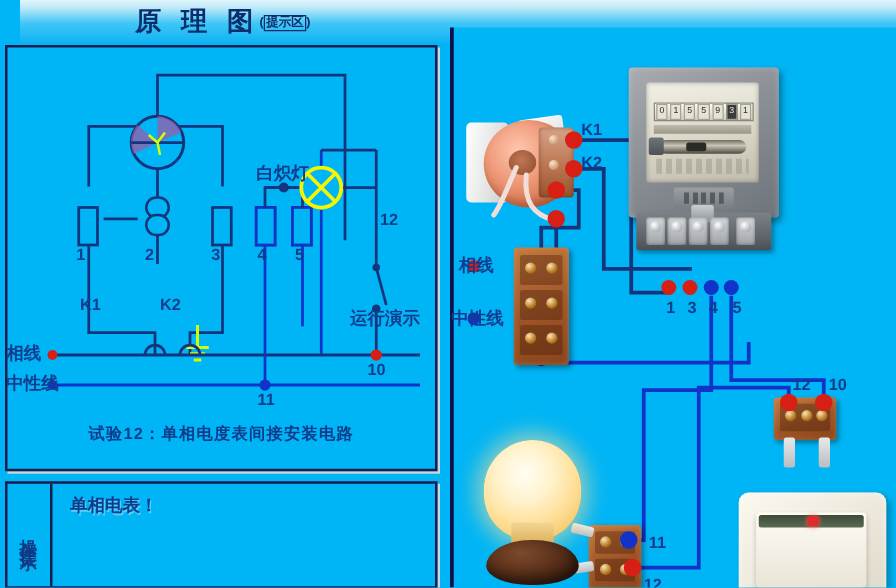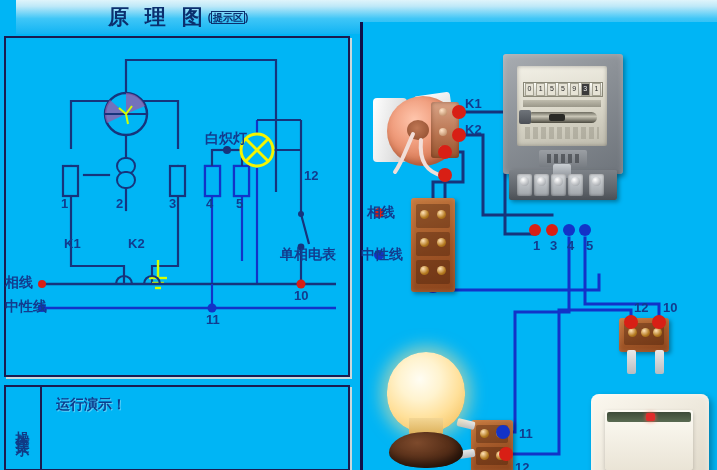--- a/index.html
+++ b/index.html
@@ -259,35 +259,36 @@
     <div class="lbl" style="left:110px; top:158px;">2</div>
     <div class="lbl" style="left:163px; top:158px;">3</div>
     <div class="lbl" style="left:200px; top:158px;">4</div>
     <div class="lbl" style="left:230px; top:158px;">5</div>
 
     <div class="lbl" style="left:58px;  top:198px;">K1</div>
     <div class="lbl" style="left:122px; top:198px;">K2</div>
 
     <div class="lbl lbl-cn" style="left:199px; top:92px;">白炽灯</div>
     <div class="lbl" style="left:298px; top:130px;">12</div>
-    <div class="lbl lbl-cn" style="left:274px; top:208px;">单相电表</div>
+    <div class="lbl lbl-cn" style="left:274px; top:208px;">运行演示</div>
 
     <div class="lbl lbl-cn" style="left:-1px; top:236px;">相线</div>
     <div class="lbl lbl-cn" style="left:-1px; top:260px;">中性线</div>
     <div class="lbl" style="left:288px; top:250px;">10</div>
     <div class="lbl" style="left:200px; top:274px;">11</div>
 
+    <div class="caption">试验12：单相电度表间接安装电路</div>
   </div>
 
   <div class="panel" id="hint-panel">
     <div id="hint-label">
       <span>操作提示</span>
     </div>
     <div id="hint-body">
-      <div>运行演示！</div>
+      <div>单相电表！</div>
     </div>
   </div>
 
   <div class="panel" id="right-panel">
 
     <svg class="dwg" width="357" height="448" viewBox="0 0 357 448">
       <g fill="none" stroke="#16347c" stroke-width="3" stroke-linecap="square">
 
         <path d="M96 90 L142 90 L142 212 L172 212"></path>
 

